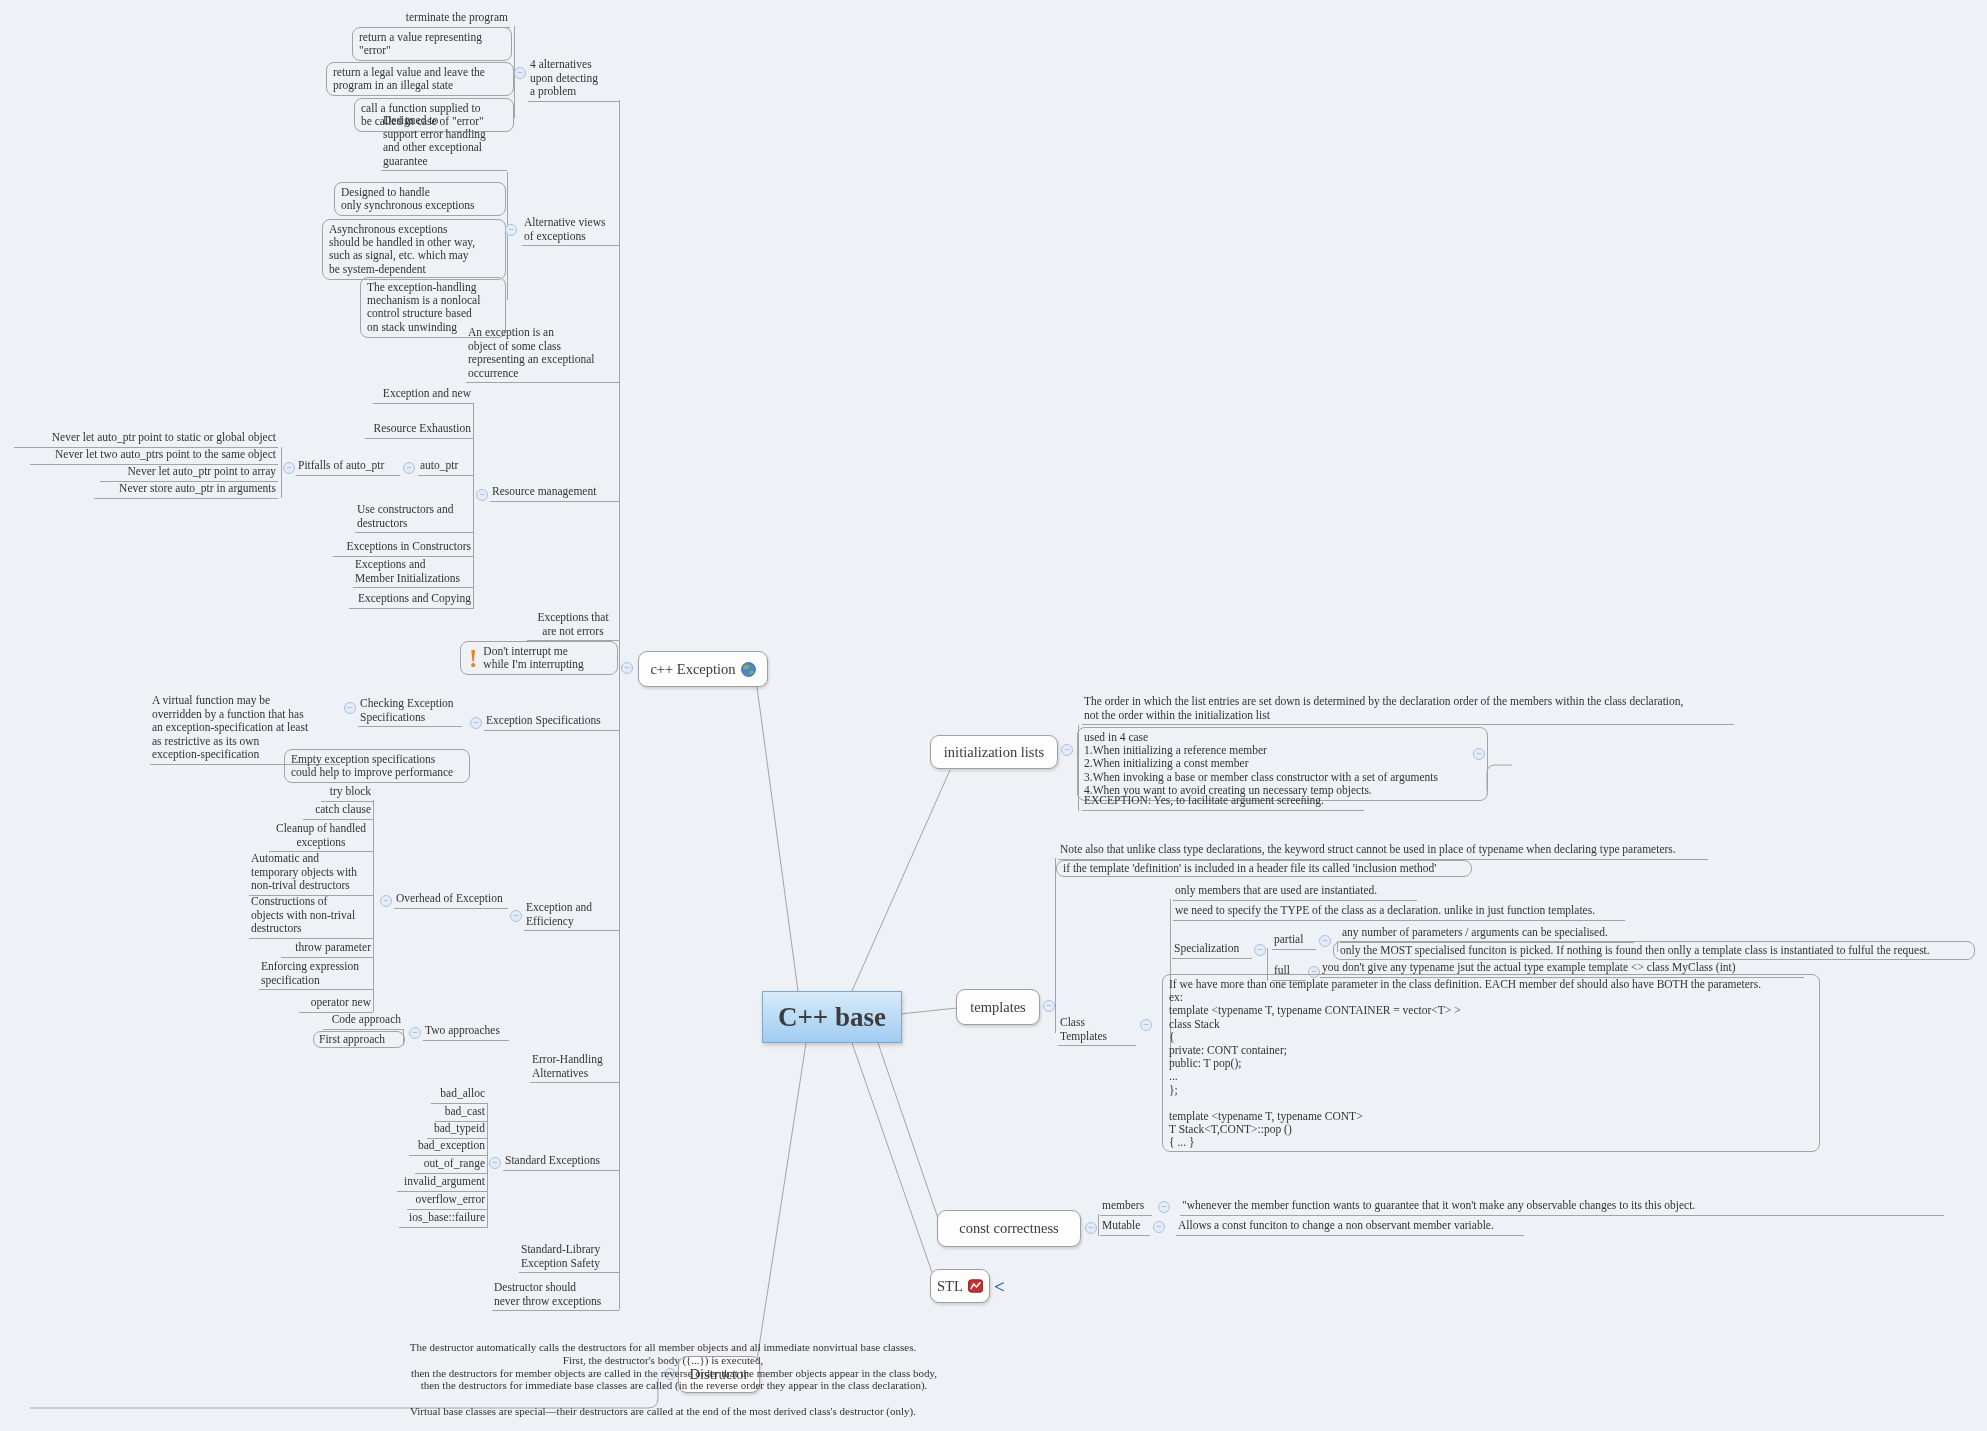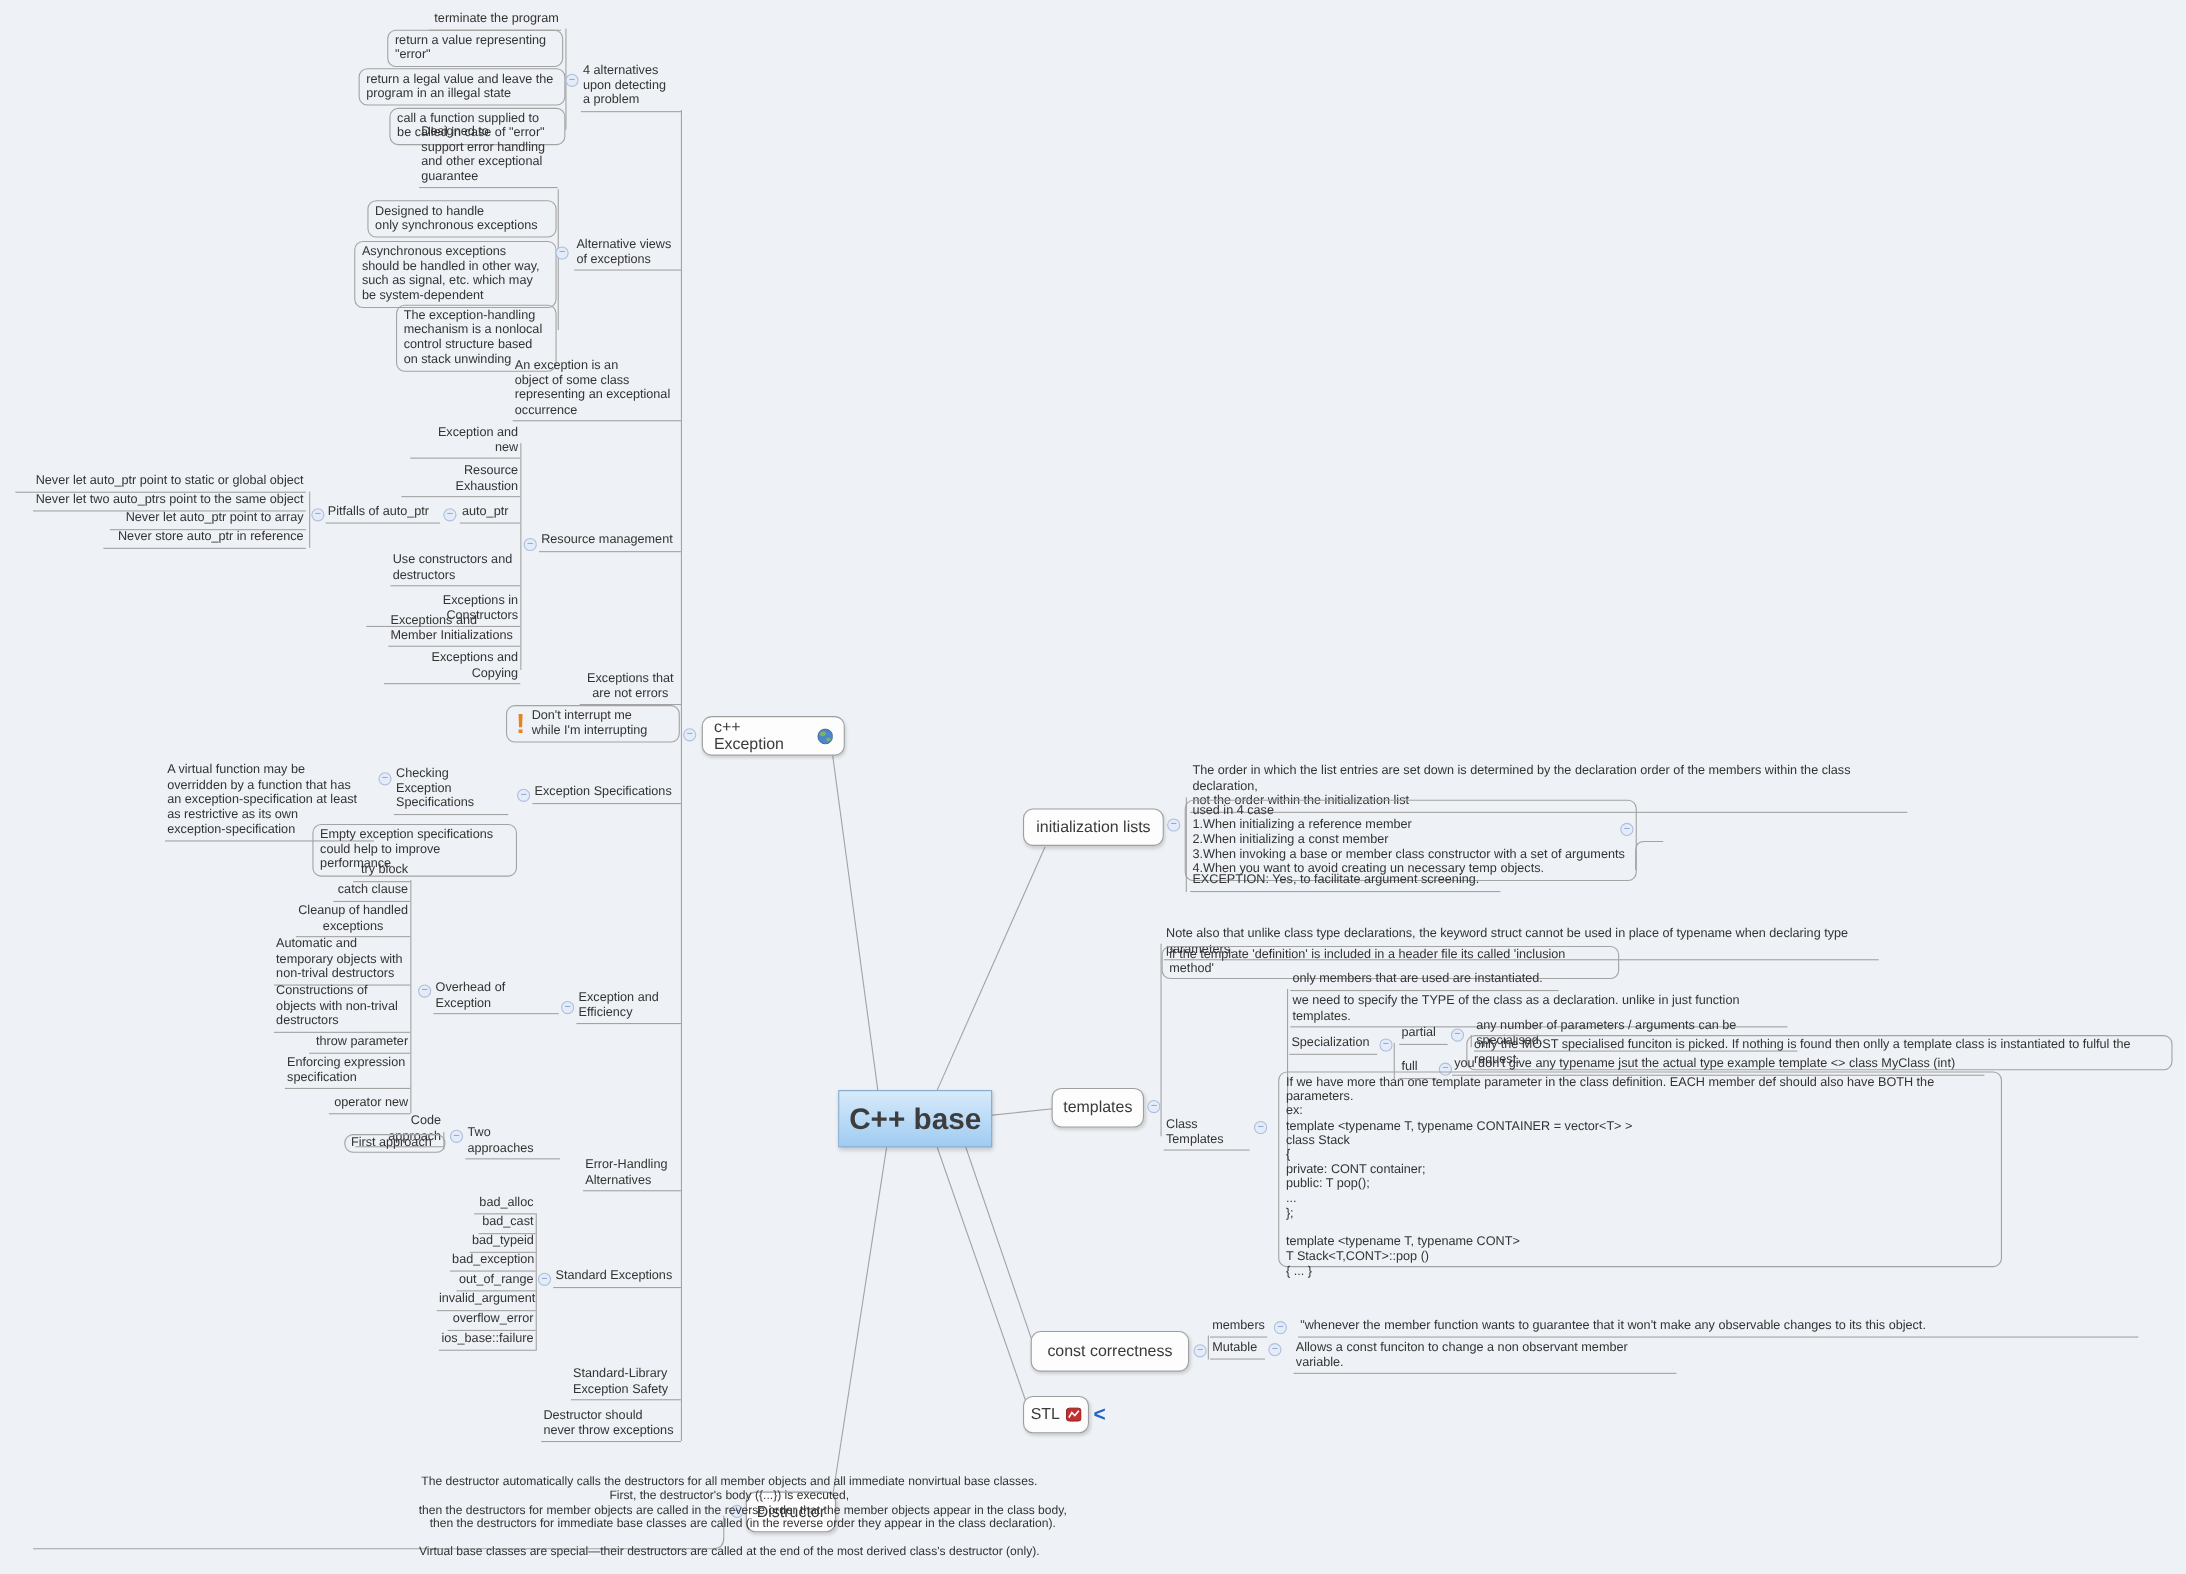--- a/index.html
+++ b/index.html
@@ -1,17 +1,17 @@
 <!DOCTYPE html>
 <html><head>
 <meta charset="utf-8">
 <style>
   html,body { margin:0; padding:0; }
   body { font-family:"Liberation Sans", sans-serif; }
-  #canvas { position:relative; width:1987px; height:1431px; background:#eef1f5; overflow:hidden; }
+  #canvas { position:relative; width:1987px; height:1431px; background:#eef1f5; overflow:hidden;font-family:Liberation Serif, serif; }
   svg.edges { position:absolute; left:0; top:0; pointer-events:none; }
   .fk { position:absolute; font-size:11.5px; line-height:13.5px; color:#333;
         border-bottom:1px solid #a3a3a3; padding:0 2px 2px 2px; white-space:pre-line; box-sizing:border-box; }
   .r { text-align:right; } .c { text-align:center; }
   .nb { border-bottom:none;text-align:center; }
   .pw { white-space:pre-wrap; }
   .bb { position:absolute; font-size:11.5px; line-height:13.2px; color:#333;
         border:1px solid #a3a3a3; border-radius:8px; padding:3px 6px;
         white-space:pre-line; box-sizing:border-box; background:transparent; }
   .main { position:absolute; display:flex; align-items:center; justify-content:center; gap:5px;
@@ -97,21 +97,21 @@
   <div class="fk" style="left:466px;top:326px;width:154px">An exception is an
 object of some class
 representing an exceptional
 occurrence</div>
 
   <div class="fk r" style="left:373px;top:387px;width:100px">Exception and new</div>
   <div class="fk r" style="left:365px;top:422px;width:108px">Resource Exhaustion</div>
   <div class="fk r" style="left:14px;top:431px;width:264px">Never let auto_ptr point to static or global object</div>
   <div class="fk r" style="left:30px;top:448px;width:248px">Never let two auto_ptrs point to the same object</div>
   <div class="fk r" style="left:100px;top:465px;width:178px">Never let auto_ptr point to array</div>
-  <div class="fk r" style="left:94px;top:482px;width:184px">Never store auto_ptr in reference</div>
+  <div class="fk r" style="left:94px;top:482px;width:184px">Never store auto_ptr in arguments</div>
   <div class="fk" style="left:296px;top:459px;width:104px">Pitfalls of auto_ptr</div>
   <span class="fold" style="left:283px;top:462px">−</span>
   <span class="fold" style="left:403px;top:462px">−</span>
   <div class="fk" style="left:418px;top:459px;width:55px">auto_ptr</div>
   <div class="fk" style="left:355px;top:503px;width:118px">Use constructors and
 destructors</div>
   <div class="fk r" style="left:333px;top:540px;width:140px">Exceptions in Constructors</div>
   <div class="fk" style="left:353px;top:558px;width:120px">Exceptions and
 Member Initializations</div>
   <div class="fk r" style="left:349px;top:592px;width:124px">Exceptions and Copying</div>

